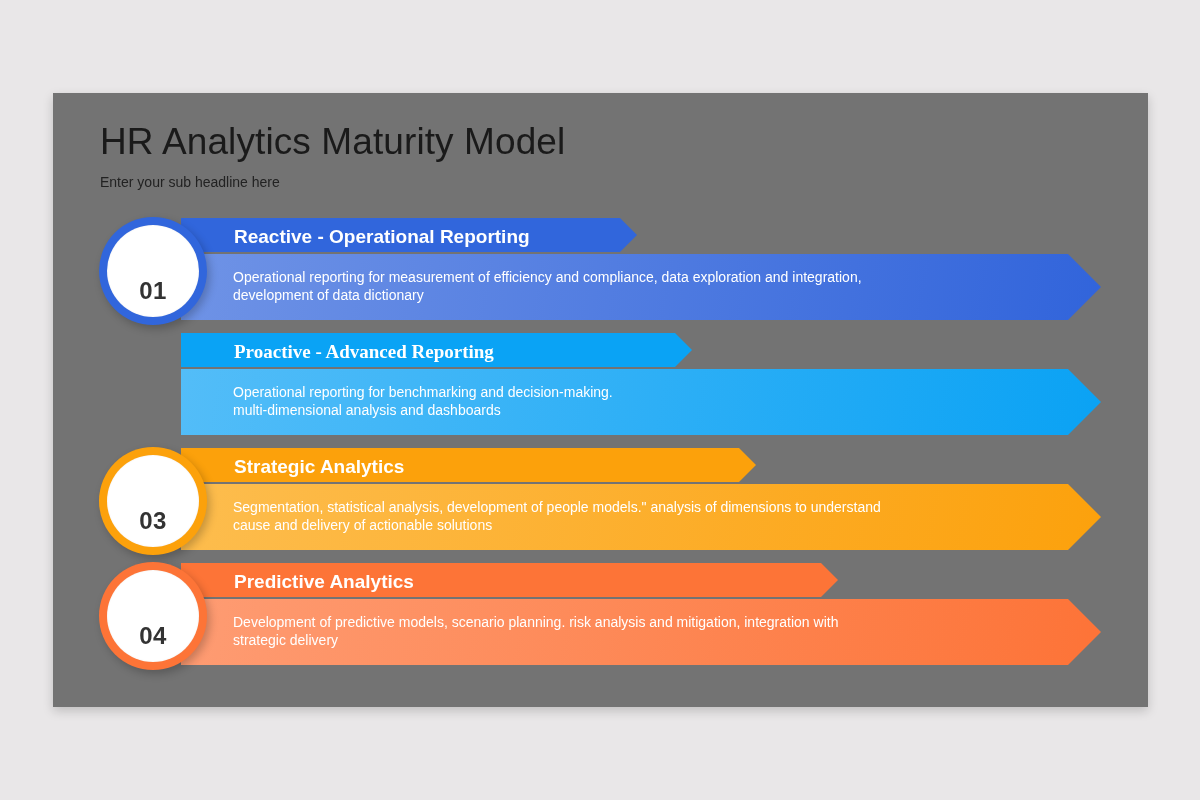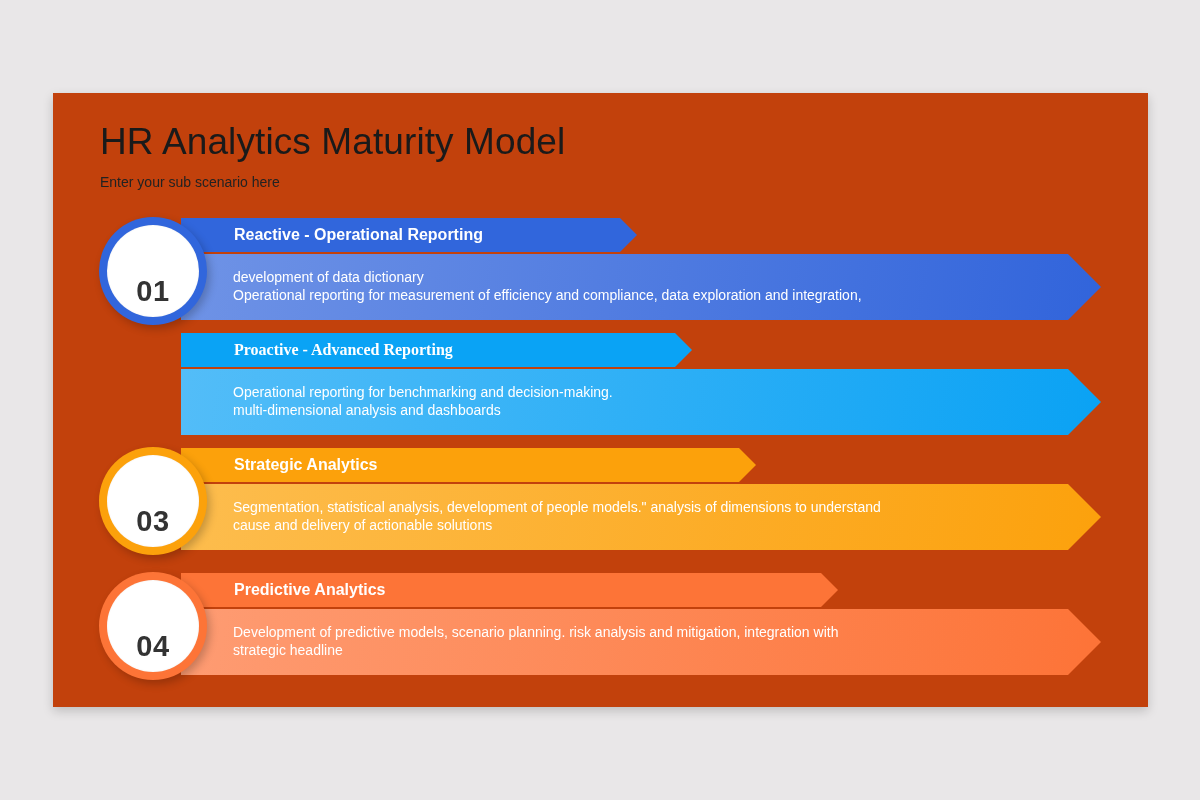--- a/index.html
+++ b/index.html
@@ -13,21 +13,21 @@
       position: relative;
       overflow: hidden;
       font-family: "Liberation Sans", "DejaVu Sans", sans-serif;
     }
     .slide {
       position: absolute;
       left: 53px;
       top: 93px;
       width: 1095px;
       height: 614px;
-      background: #c2410c;
+      background: #737373;
       box-shadow: 0 4px 10px rgba(0,0,0,0.18);
     }
     .title {
       position: absolute;
       left: 47px;
       top: 27px;
       font-size: 37px;
       color: #1a1a1a;
       font-weight: 400;
       letter-spacing: 0.1px;
@@ -52,21 +52,21 @@
       position: absolute;
       left: 128px;
       top: 0;
       height: 34px;
       clip-path: polygon(0 0, calc(100% - 17px) 0, 100% 50%, calc(100% - 17px) 100%, 0 100%);
     }
     .header-label {
       position: absolute;
       left: 53px;
       top: 8px;
-      font-size: 16px;
+      font-size: 19px;
       font-weight: 700;
       color: #ffffff;
       white-space: nowrap;
     }
     .body-bar {
       position: absolute;
       left: 128px;
       top: 36px;
       width: 920px;
       height: 66px;
@@ -99,42 +99,42 @@
       width: 92px;
       height: 92px;
       border-radius: 50%;
       background: #ffffff;
       box-shadow: inset 0 0 2px rgba(0,0,0,0.08);
       display: flex;
       align-items: center;
       justify-content: center;
     }
     .circle-num {
-      font-size: 29px;
+      font-size: 24px;
       font-weight: 700;
       color: #333333;
       letter-spacing: 0.5px;
       margin-top: 40px;
     }
   </style>
 </head>
 <body>
 
 <div class="slide">
   <div class="title">HR Analytics Maturity Model</div>
-  <div class="subtitle">Enter your sub scenario here</div>
+  <div class="subtitle">Enter your sub headline here</div>
 
   <div class="step" style="top:125px;">
     <div class="header-bar" style="width: 456px; background: rgb(49, 102, 220);">
       <span class="header-label">Reactive - Operational Reporting</span>
     </div>
     <div class="body-bar" style="background: linear-gradient(100deg, rgb(111, 147, 230) 0%, rgb(49, 100, 219) 100%);">
       <div class="body-text">
+        <span>Operational reporting for measurement of efficiency and compliance, data exploration and integration,</span>
         <span>development of data dictionary</span>
-        <span>Operational reporting for measurement of efficiency and compliance, data exploration and integration,</span>
       </div>
     </div>
     <div class="circle" style="background: rgb(49, 102, 220);">
       <div class="circle-inner">
         <span class="circle-num">01</span>
       </div>
     </div>
   </div>
 
   <div class="step" style="top:240px;">
@@ -159,28 +159,28 @@
         <span>cause and delivery of actionable solutions</span>
       </div>
     </div>
     <div class="circle" style="background: rgb(252, 161, 11);">
       <div class="circle-inner">
         <span class="circle-num">03</span>
       </div>
     </div>
   </div>
 
-  <div class="step" style="top:480px;text-decoration:underline;">
+  <div class="step" style="top:470px;text-decoration:underline;">
     <div class="header-bar" style="width: 657px; background: rgb(253, 116, 55);">
       <span class="header-label">Predictive Analytics</span>
     </div>
     <div class="body-bar" style="background: linear-gradient(100deg, rgb(254, 156, 115) 0%, rgb(253, 115, 55) 100%);">
       <div class="body-text">
         <span>Development of predictive models, scenario planning. risk analysis and mitigation, integration with</span>
-        <span>strategic headline</span>
+        <span>strategic delivery</span>
       </div>
     </div>
     <div class="circle" style="background: rgb(253, 116, 55);">
       <div class="circle-inner">
         <span class="circle-num">04</span>
       </div>
     </div>
   </div>
 </div>
 

